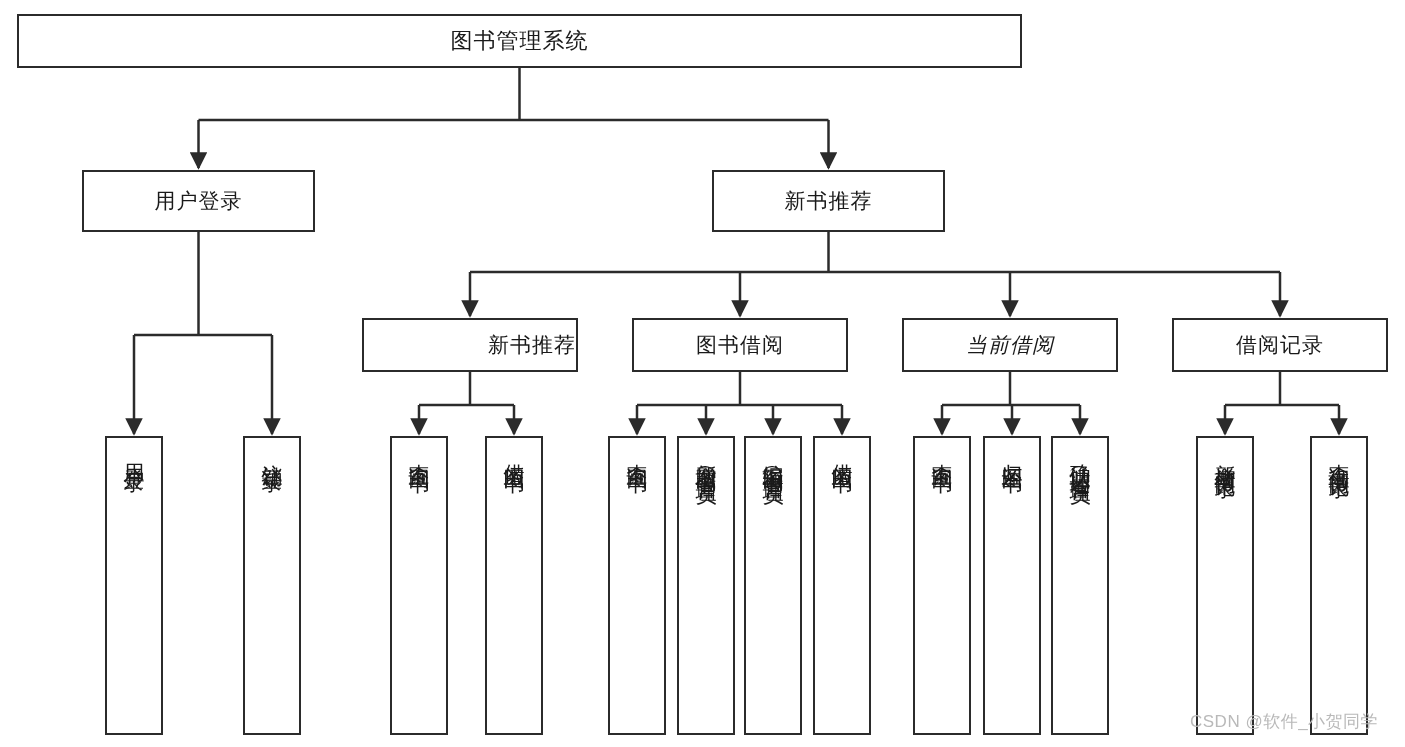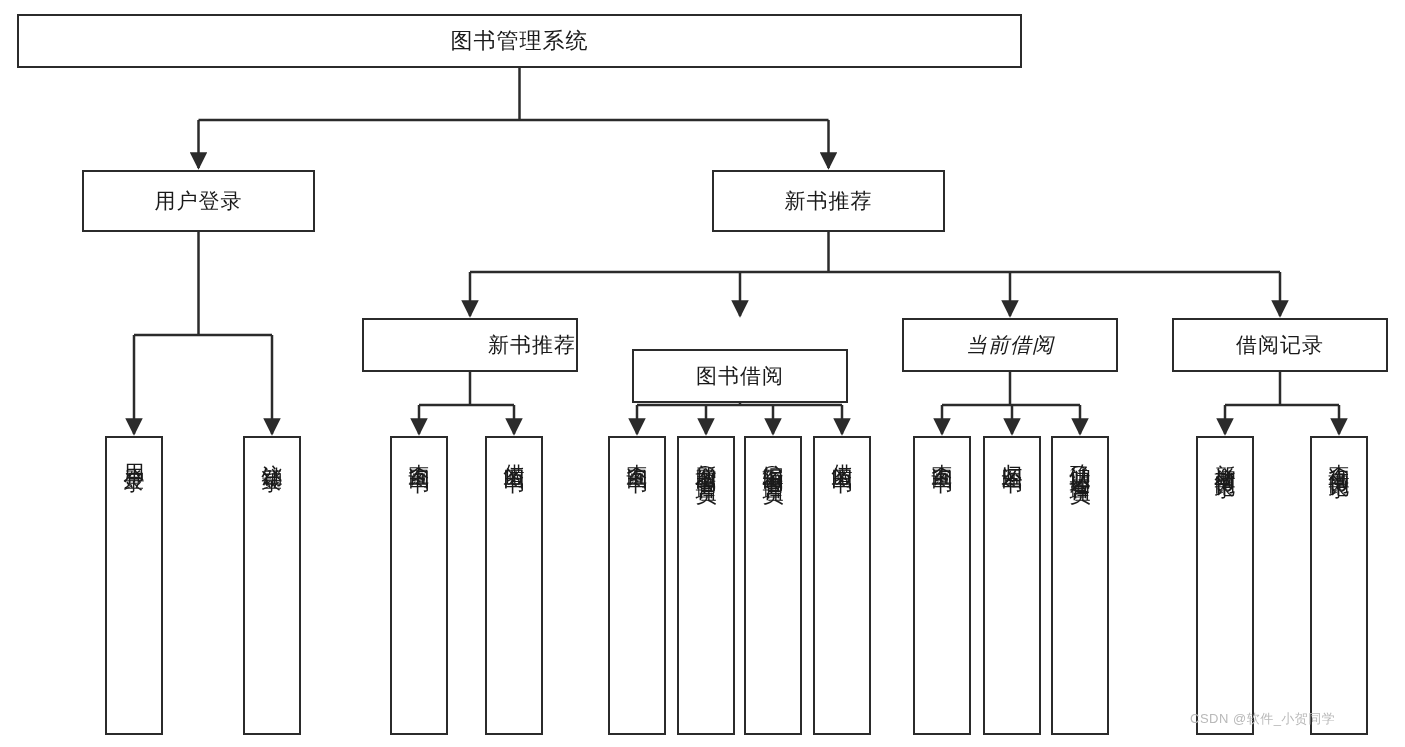--- a/index.html
+++ b/index.html
@@ -53,21 +53,21 @@
     line-height: 1.05;
     white-space: nowrap;
   }
   .node.root {
     font-size: 22px;
   }
   .watermark {
     position: absolute;
     left: 1190px;
     top: 710px;
-    font-size: 13px;
+    font-size: 17px;
     color: #b9b9b9;
     z-index: 3;
     white-space: nowrap;
     letter-spacing: 0.5px;
   }
 </style>
 </head>
 <body>
 
 <div id="stage">
@@ -135,21 +135,21 @@
       </div>
       <div class="node h" style="left: 82px; top: 170px; width: 233px; height: 62px;">
         <span>用户登录</span>
       </div>
       <div class="node h" style="left: 712px; top: 170px; width: 233px; height: 62px;">
         <span>新书推荐</span>
       </div>
       <div class="node h" style="left: 362px; top: 318px; width: 216px; height: 54px; justify-content: flex-end;">
         <span>新书推荐</span>
       </div>
-      <div class="node h" style="left: 632px; top: 318px; width: 216px; height: 54px; margin-top: 31px;">
+      <div class="node h" style="left: 632px; top: 318px; width: 216px; height: 54px;">
         <span>图书借阅</span>
       </div>
       <div class="node h" style="left: 902px; top: 318px; width: 216px; height: 54px; font-style: italic;">
         <span>当前借阅</span>
       </div>
       <div class="node h" style="left: 1172px; top: 318px; width: 216px; height: 54px;">
         <span>借阅记录</span>
       </div>
       <div class="node v" style="left: 105px; top: 436px; width: 58px; height: 299px;">
         <span class="vtext">用户登录</span>

